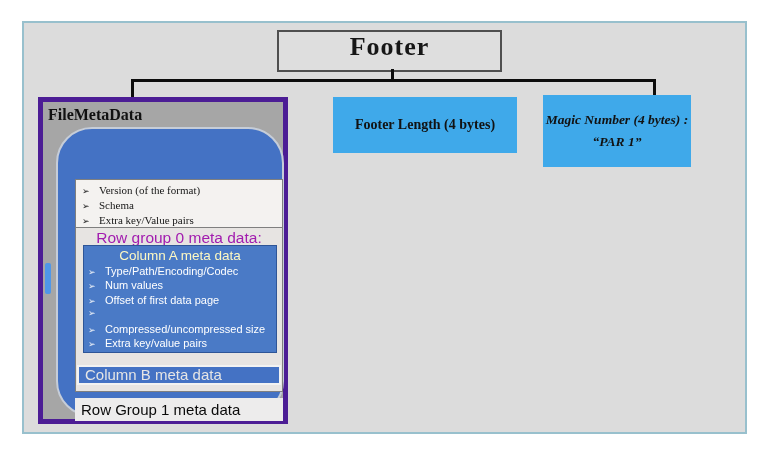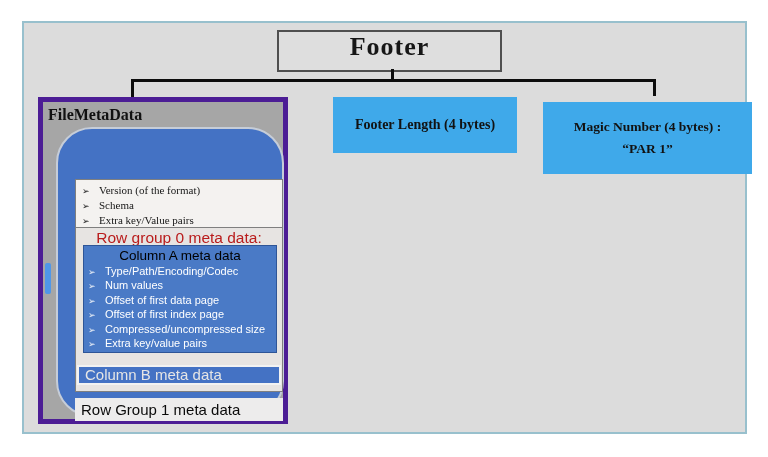--- a/index.html
+++ b/index.html
@@ -51,28 +51,28 @@
   }
   .panel-a{
     left:17px;top:50px;width:208px;height:49px;box-sizing:border-box;
     background:#f4f2f0;border:1px solid #7f7f7f;padding-top:4px;
   }
   .panel-b{
     left:17px;top:99px;width:208px;height:164px;box-sizing:border-box;
     background:#e7e4e2;border:1px solid #7f7f7f;border-top:none;
   }
   .rg0-header{
-    text-align:center;font-size:15.5px;color:#b91c1c;margin-top:1px;
+    text-align:center;font-size:15.5px;color:#a21caf;margin-top:1px;
   }
   .colA{
     left:7px;top:17px;width:194px;height:108px;box-sizing:border-box;
     background:#4a7ac6;border:1px solid #2e5597;padding-top:2px;
   }
   .colA-title{
-    text-align:center;font-size:13.5px;color:#000000;margin-bottom:2px;
+    text-align:center;font-size:13.5px;color:#fef9c3;margin-bottom:2px;
   }
   .colB{
     left:1px;top:137px;width:204px;height:20px;box-sizing:border-box;
     background:#4472c4;border:2px solid #f2f2f2;
     color:#e5e5e5;font-size:15px;line-height:16px;padding-left:6px;
   }
   .rg1{
     left:17px;top:269px;width:208px;height:23px;
     background:#edecec;color:#0a0a0a;font-size:15px;line-height:23px;padding-left:6px;
     box-sizing:border-box;
@@ -88,21 +88,21 @@
   .colA .row .txt{font-size:11px;color:#ffffff;}
   .colA .row .bl{color:#eef2f8;}
 
   
   .leaf{
     background:#3fa9ea;display:flex;align-items:center;justify-content:center;
     text-align:center;font-family:"Liberation Serif",serif;font-weight:bold;
     color:#121212;
   }
   .leaf-footer-length{left:333px;top:97px;width:184px;height:56px;font-size:14px;}
-  .leaf-magic{left:543px;top:102px;width:209px;height:72px;font-size:13.5px;line-height:1.65;}
+  .leaf-magic{left:543px;top:95px;width:148px;height:72px;font-size:13.5px;line-height:1.65;font-style:italic;}
 </style>
 </head>
 <body>
 
 <div class="abs frame"></div>
 
 <div class="abs footer-box">
   <span>Footer</span>
 </div>
 
@@ -144,21 +144,20 @@
         <div class="row">
           <span class="bl">➢</span>
           <span class="txt">Num values</span>
         </div>
         <div class="row">
           <span class="bl">➢</span>
           <span class="txt">Offset of first data page</span>
         </div>
         <div class="row">
           <span class="bl">➢</span>
-          <span class="txt">Offset of first index page</span>
         </div>
         <div class="row">
           <span class="bl">➢</span>
           <span class="txt">Compressed/uncompressed size</span>
         </div>
         <div class="row">
           <span class="bl">➢</span>
           <span class="txt">Extra key/value pairs</span>
         </div>
       </div>

